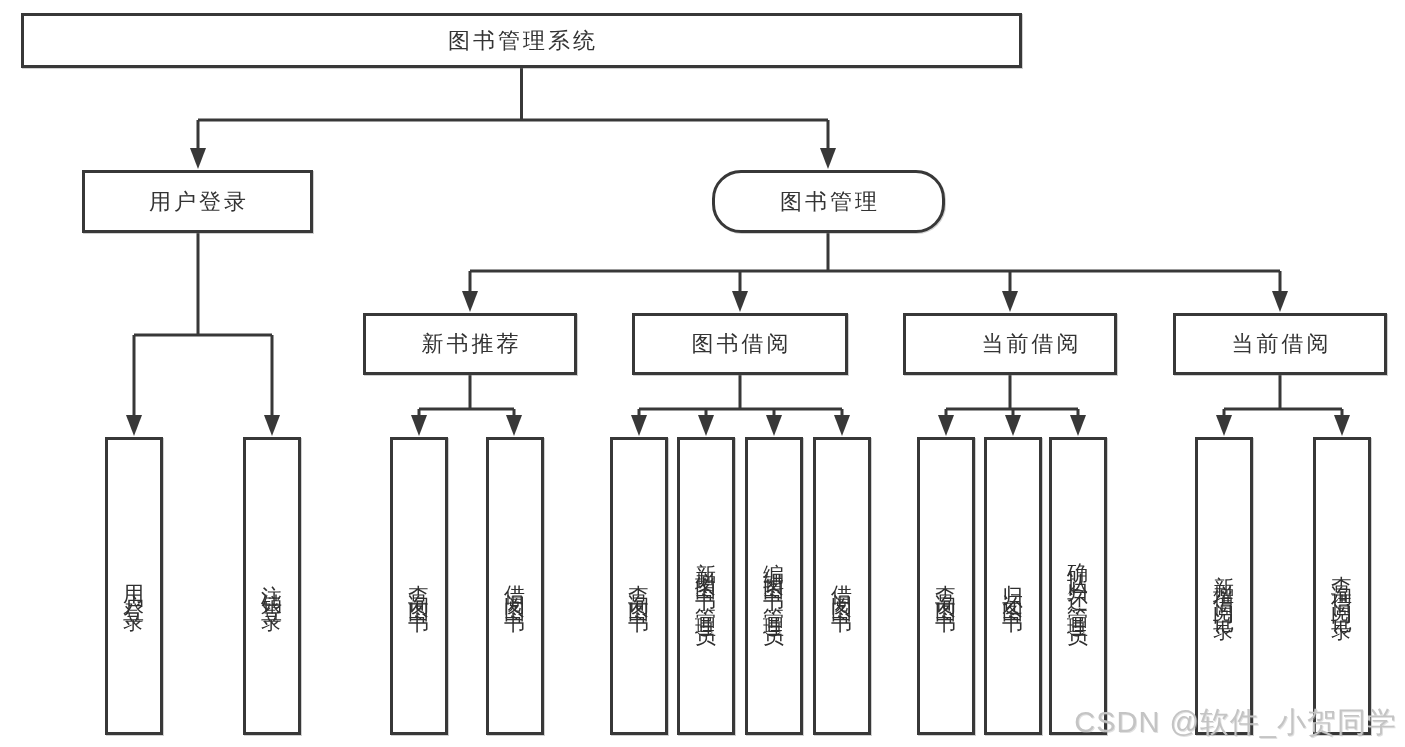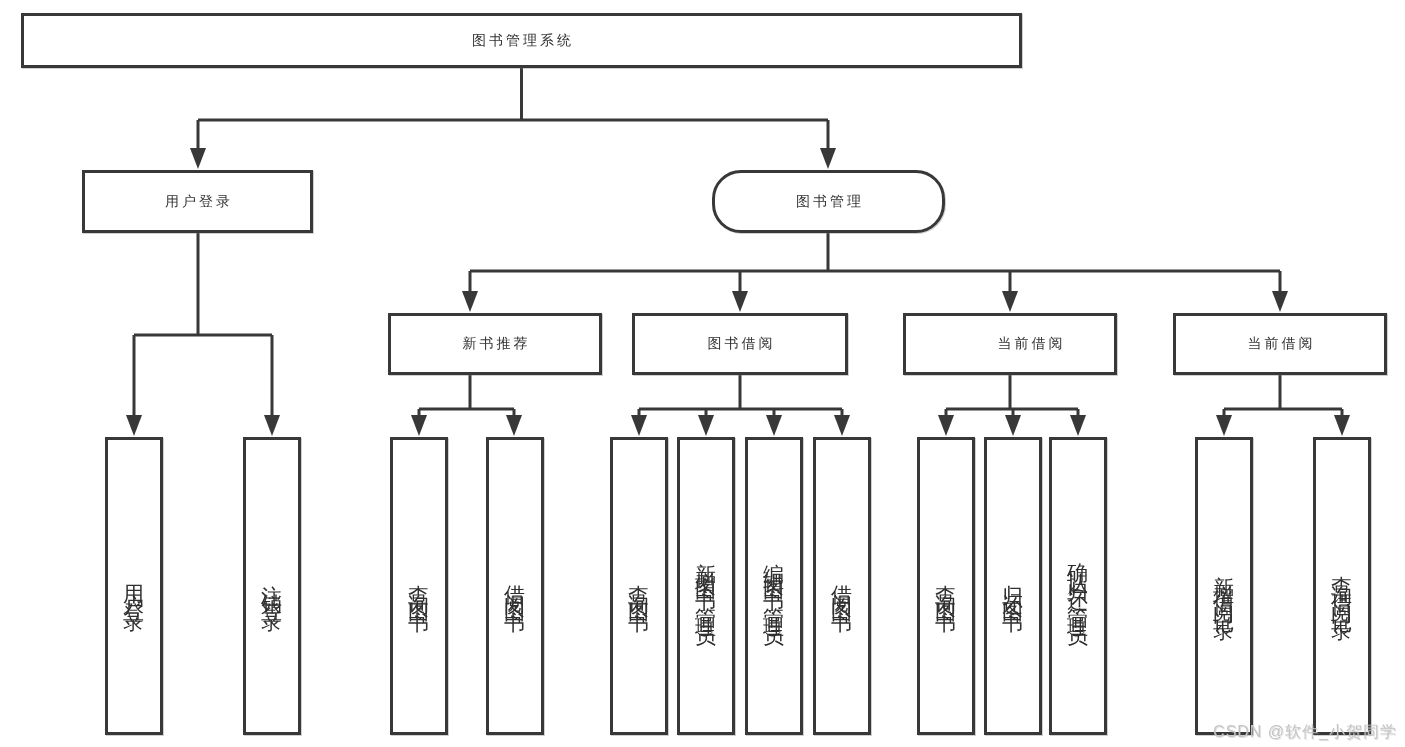--- a/index.html
+++ b/index.html
@@ -28,21 +28,21 @@
   }
   .node {
     position: absolute;
     box-sizing: border-box;
     background: #ffffff;
     border: 3px solid #383838;
     display: flex;
     align-items: center;
     justify-content: center;
     color: #333333;
-    font-size: 14px;
+    font-size: 22px;
     letter-spacing: 3px;
     box-shadow: 1px 1px 0 rgba(120,120,120,0.35);
     white-space: nowrap;
   }
   .node .lbl { text-indent: 3px; }
   .leaf {
     position: absolute;
     box-sizing: border-box;
     top: 437px;
     width: 58px;
@@ -61,21 +61,21 @@
     font-size: 21px;
     letter-spacing: 9px;
     line-height: 1;
     white-space: nowrap;
   }
   .watermark {
     position: absolute;
     right: 8px;
     bottom: 4px;
     color: #c4c4c4;
-    font-size: 16px;
+    font-size: 29px;
     letter-spacing: 1px;
     text-shadow: 1px 1px 0 rgba(180,180,180,0.4);
     white-space: nowrap;
   }
 </style>
 </head>
 <body>
 
 <div class="stage">
 
@@ -113,21 +113,21 @@
     <span class="lbl">图书管理系统</span>
   </div>
 
   <div class="node" style="left:82px; top:170px; width:231px; height:63px;">
     <span class="lbl">用户登录</span>
   </div>
   <div class="node" style="left:712px; top:170px; width:233px; height:63px;border-radius:29px;">
     <span class="lbl">图书管理</span>
   </div>
 
-  <div class="node" style="left:363px; top:313px; width:214px; height:62px;margin-left:25px;">
+  <div class="node" style="left:363px; top:313px; width:214px; height:62px;">
     <span class="lbl">新书推荐</span>
   </div>
   <div class="node" style="left:632px; top:313px; width:216px; height:62px;justify-content:center;">
     <span class="lbl">图书借阅</span>
   </div>
   <div class="node" style="left:903px; top:313px; width:214px; height:62px;padding-left:40px;">
     <span class="lbl">当前借阅</span>
   </div>
   <div class="node" style="left:1173px; top:313px; width:214px; height:62px;">
     <span class="lbl">当前借阅</span>

